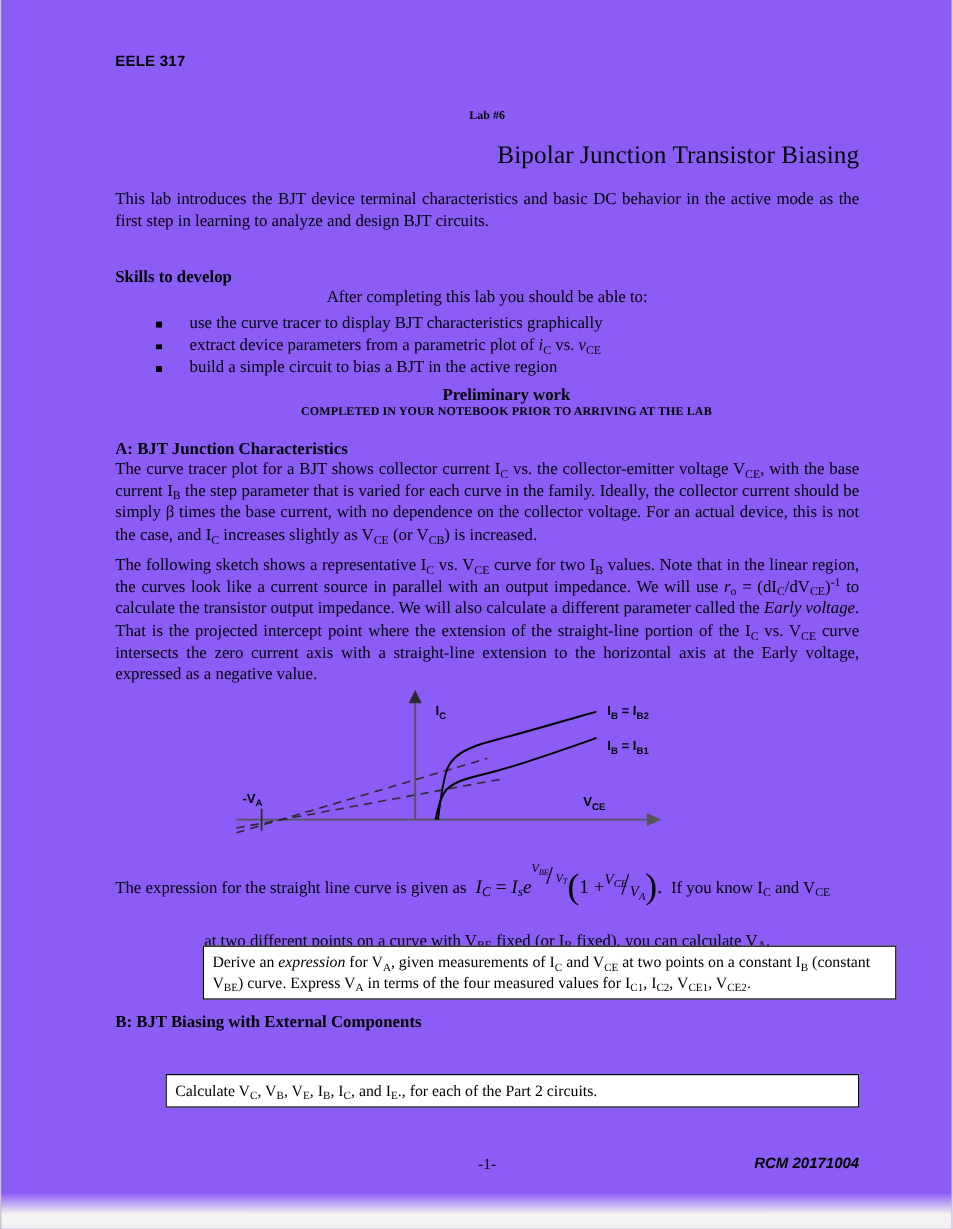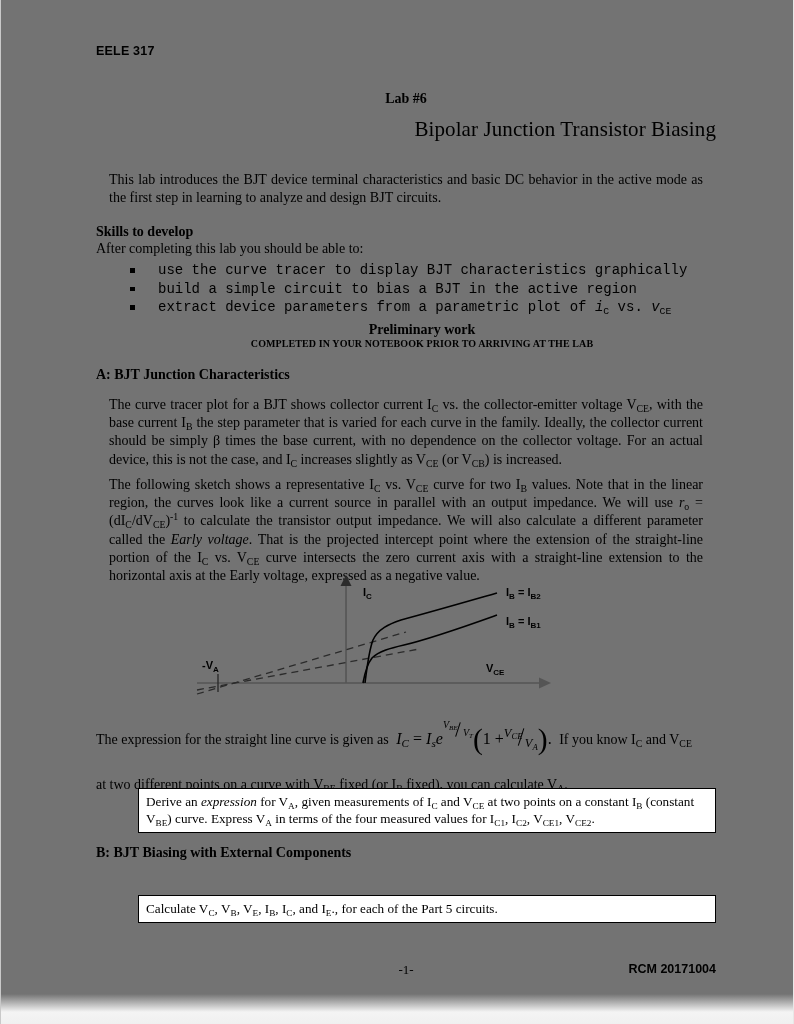--- a/index.html
+++ b/index.html
@@ -12,21 +12,21 @@
     width: 794px;
     height: 1024px;
     overflow: hidden;
     font-family: "Liberation Serif", "DejaVu Serif", serif;
     color: #000000;
   }
   .page {
     position: relative;
     width: 794px;
     height: 1024px;
-    background: #737373;
+    background: #8b5cf6;
     box-sizing: border-box;
     border-left: 1px solid #c9c9c9;
     border-right: 1px solid #e8e8e8;
   }
   .page-bottom-shade {
     position: absolute;
     left: 0;
     right: 0;
     bottom: 0;
     height: 30px;
@@ -49,21 +49,21 @@
     font-weight: bold;
     letter-spacing: 0.2px;
   }
 
   .lab-num {
     position: absolute;
     left: 0;
     top: 91px;
     width: 620px;
     text-align: center;
-    font-size: 14px;
+    font-size: 10px;
     font-weight: bold;
   }
   .doc-title {
     position: absolute;
     left: 0;
     top: 117px;
     width: 620px;
     text-align: right;
     font-size: 21px;
     letter-spacing: 0.1px;
@@ -76,43 +76,42 @@
   }
   .sec-head-caps {
     font-size: 10px;
     font-weight: bold;
     margin: 0;
     letter-spacing: 0.1px;
   }
   p.body {
     font-size: 14px;
     line-height: 1.30;
-    margin: 13px;
+    margin: 0;
     text-align: justify;
   }
   p.body-left {
     font-size: 14px;
     line-height: 1.30;
     margin: 0;
-    text-align: left;
+    text-align: center;
   }
 
   .blk-purpose { position: absolute; left: 0; top: 158px; width: 620px; }
   .blk-skills  { position: absolute; left: 0; top: 224px; width: 620px; }
   .blk-prelim  { position: absolute; left: 16px; top: 322px; width: 620px; text-align: center; }
   .blk-secA    { position: absolute; left: 0; top: 367px; width: 620px; }
   .blk-para2   { position: absolute; left: 0; top: 463px; width: 620px; }
   .blk-expr    { position: absolute; left: 0; top: 722px; width: 620px; }
   .blk-secB    { position: absolute; left: 0; top: 845px; width: 620px; }
 
   ul.bullets {
     list-style: none;
     margin: 3px 0 0 0;
     padding: 0;
-    font-family: Liberation Mono, monospace;
   }
   ul.bullets li {
     font-size: 14px;
     line-height: 1.32;
     position: relative;
     padding-left: 62px;
     margin: 0;
   }
   ul.bullets li::before {
     content: "";
@@ -217,41 +216,42 @@
     width: 578px;
     box-sizing: border-box;
     border: 1px solid #000;
     background: #fff;
   }
   .boxwrap .inner {
     padding: 4px 7px 5px 7px;
     font-size: 13.2px;
     line-height: 1.30;
   }
-  .box-1 { top: 788px; }
+  .box-1 { top: 788px; margin-left: 31px; }
   .box-2 { top: 895px; }
 
   
   .footer {
     position: absolute;
     left: 95px;
     top: 962px;
     width: 620px;
     font-size: 13px;
   }
   .footer .pagenum {
     position: absolute;
     left: 0;
     width: 620px;
     text-align: center;
   }
   .footer .rcm {
     position: absolute;
     right: 0;
     font-family: "Liberation Sans", "DejaVu Sans", sans-serif;
+    font-style: italic;
     font-weight: bold;
     font-size: 12.5px;
     text-align: right;
   }
 
   .fig-label {
     font-family: "Liberation Sans", "DejaVu Sans", sans-serif;
     font-size: 11px;
     font-weight: bold;
     fill: #000;
@@ -277,22 +277,22 @@
 
     <div class="blk-purpose">
       <p class="body">This lab introduces the BJT device terminal characteristics and basic DC behavior in the active mode as the first step in learning to analyze and design BJT circuits.</p>
     </div>
 
     <div class="blk-skills">
       <div class="sec-head">Skills to develop</div>
       <p class="body-left">After completing this lab you should be able to:</p>
       <ul class="bullets">
         <li><span>use the curve tracer to display BJT characteristics graphically</span></li>
+        <li><span>extract device parameters from a parametric plot of</span>&nbsp;<i>i</i><sub>C</sub><span> vs. </span><i>v</i><sub>CE</sub></li>
         <li><span>build a simple circuit to bias a BJT in the active region</span></li>
-        <li><span>extract device parameters from a parametric plot of</span>&nbsp;<i>i</i><sub>C</sub><span> vs. </span><i>v</i><sub>CE</sub></li>
       </ul>
     </div>
 
     <div class="blk-prelim">
       <div class="sec-head">Preliminary work</div>
       <div class="sec-head-caps">COMPLETED IN YOUR NOTEBOOK PRIOR TO ARRIVING AT THE LAB</div>
     </div>
 
     <div class="blk-secA">
       <div class="sec-head">A:   BJT Junction Characteristics</div>
@@ -356,21 +356,21 @@
 
   <div class="boxwrap box-1">
     <div class="inner">
       <span>Derive an </span><i>expression</i><span> for V</span><sub>A</sub><span>, given measurements of I</span><sub>C</sub><span> and V</span><sub>CE</sub><span> at two points on a constant I</span><sub>B</sub><span> (constant V</span><sub>BE</sub><span>)</span>
       <span>curve. Express V</span><sub>A</sub><span> in terms of the four measured values for I</span><sub>C1</sub><span>, I</span><sub>C2</sub><span>, V</span><sub>CE1</sub><span>, V</span><sub>CE2</sub><span>.</span>
     </div>
   </div>
 
   <div class="boxwrap box-2">
     <div class="inner">
-      <span>Calculate V</span><sub>C</sub><span>, V</span><sub>B</sub><span>, V</span><sub>E</sub><span>, I</span><sub>B</sub><span>, I</span><sub>C</sub><span>, and I</span><sub>E</sub><span>., for each of the Part 5 circuits.</span>
+      <span>Calculate V</span><sub>C</sub><span>, V</span><sub>B</sub><span>, V</span><sub>E</sub><span>, I</span><sub>B</sub><span>, I</span><sub>C</sub><span>, and I</span><sub>E</sub><span>., for each of the Part 2 circuits.</span>
     </div>
   </div>
 
   <div class="footer">
     <span class="pagenum">-1-</span>
     <span class="rcm">RCM 20171004</span>
   </div>
 
   <div class="page-bottom-shade"></div>
 </div>

